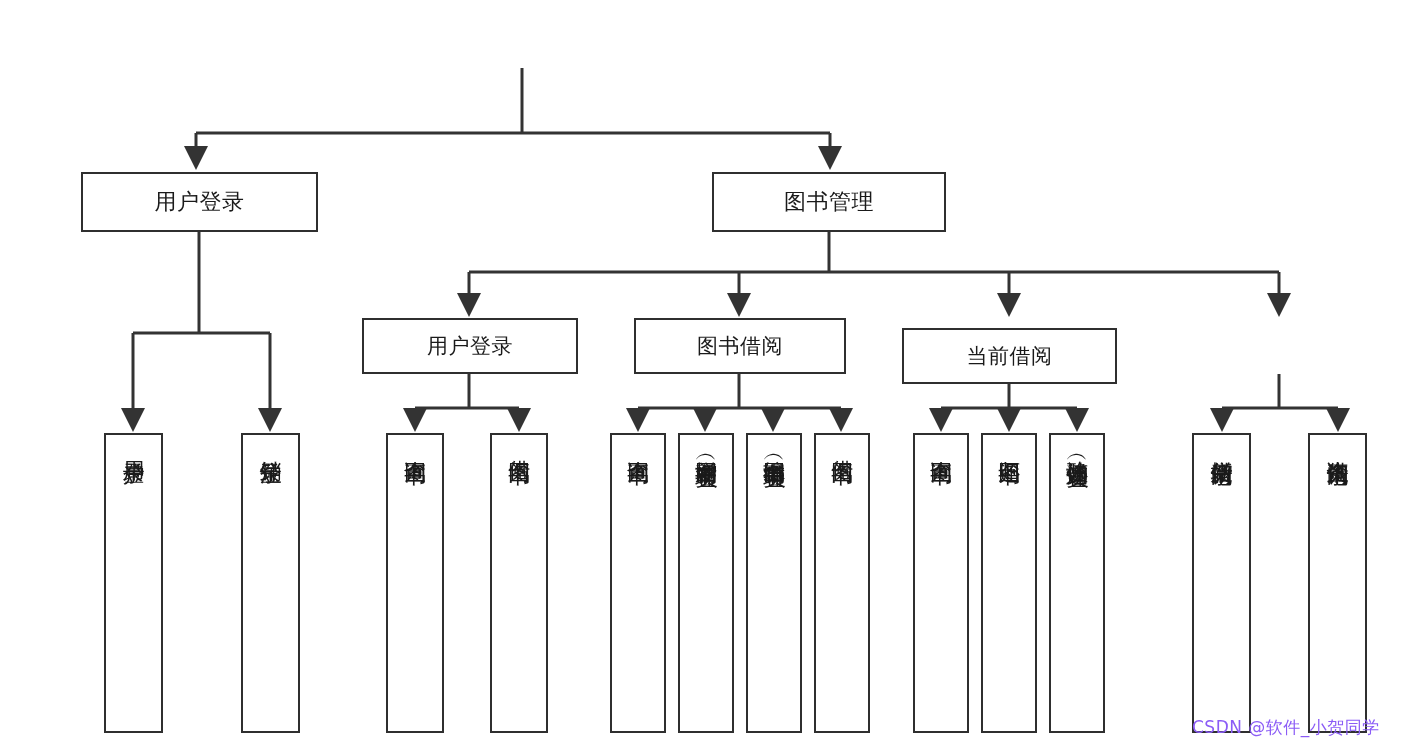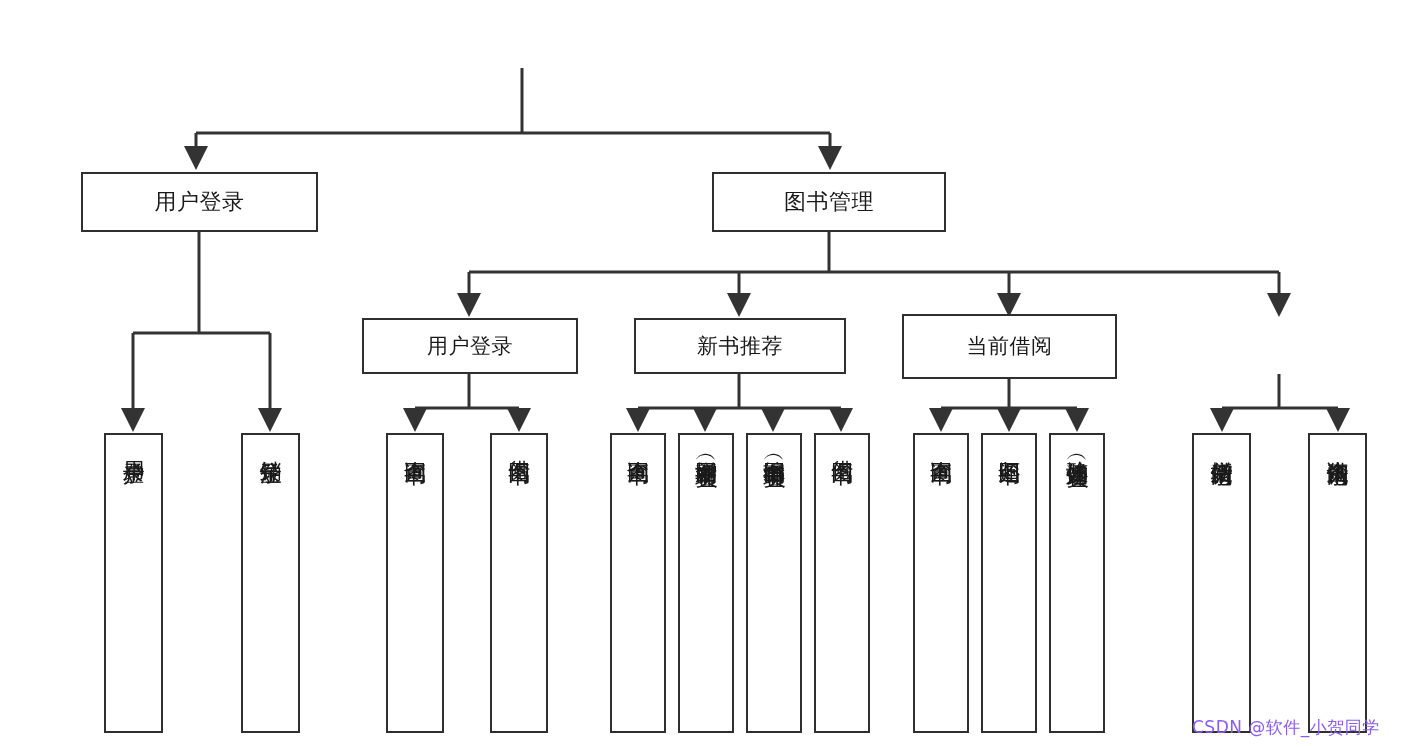--- a/index.html
+++ b/index.html
@@ -133,23 +133,23 @@
     <span class="label">用户登录</span>
   </div>
   <div class="node node-branch" style="left:712px; top:172px; width:234px; height:60px;">
     <span class="label">图书管理</span>
   </div>
 
   <div class="node node-sub" style="left:362px; top:318px; width:216px; height:56px;">
     <span class="label">用户登录</span>
   </div>
   <div class="node node-sub" style="left:634px; top:318px; width:212px; height:56px;">
-    <span class="label">新书推荐</span>
+    <span class="label">图书借阅</span>
   </div>
-  <div class="node node-sub" style="left:902px; top:314px; width:215px; height:65px;">
+  <div class="node node-sub" style="left:902px; top:328px; width:215px; height:56px;">
     <span class="label">当前借阅</span>
   </div>
 
   <div class="node node-leaf" style="left:104px; top:433px; width:59px; height:300px;">
     <span class="label">用户登录</span>
   </div>
   <div class="node node-leaf" style="left:241px; top:433px; width:59px; height:300px;">
     <span class="label">注销登录</span>
   </div>
 

